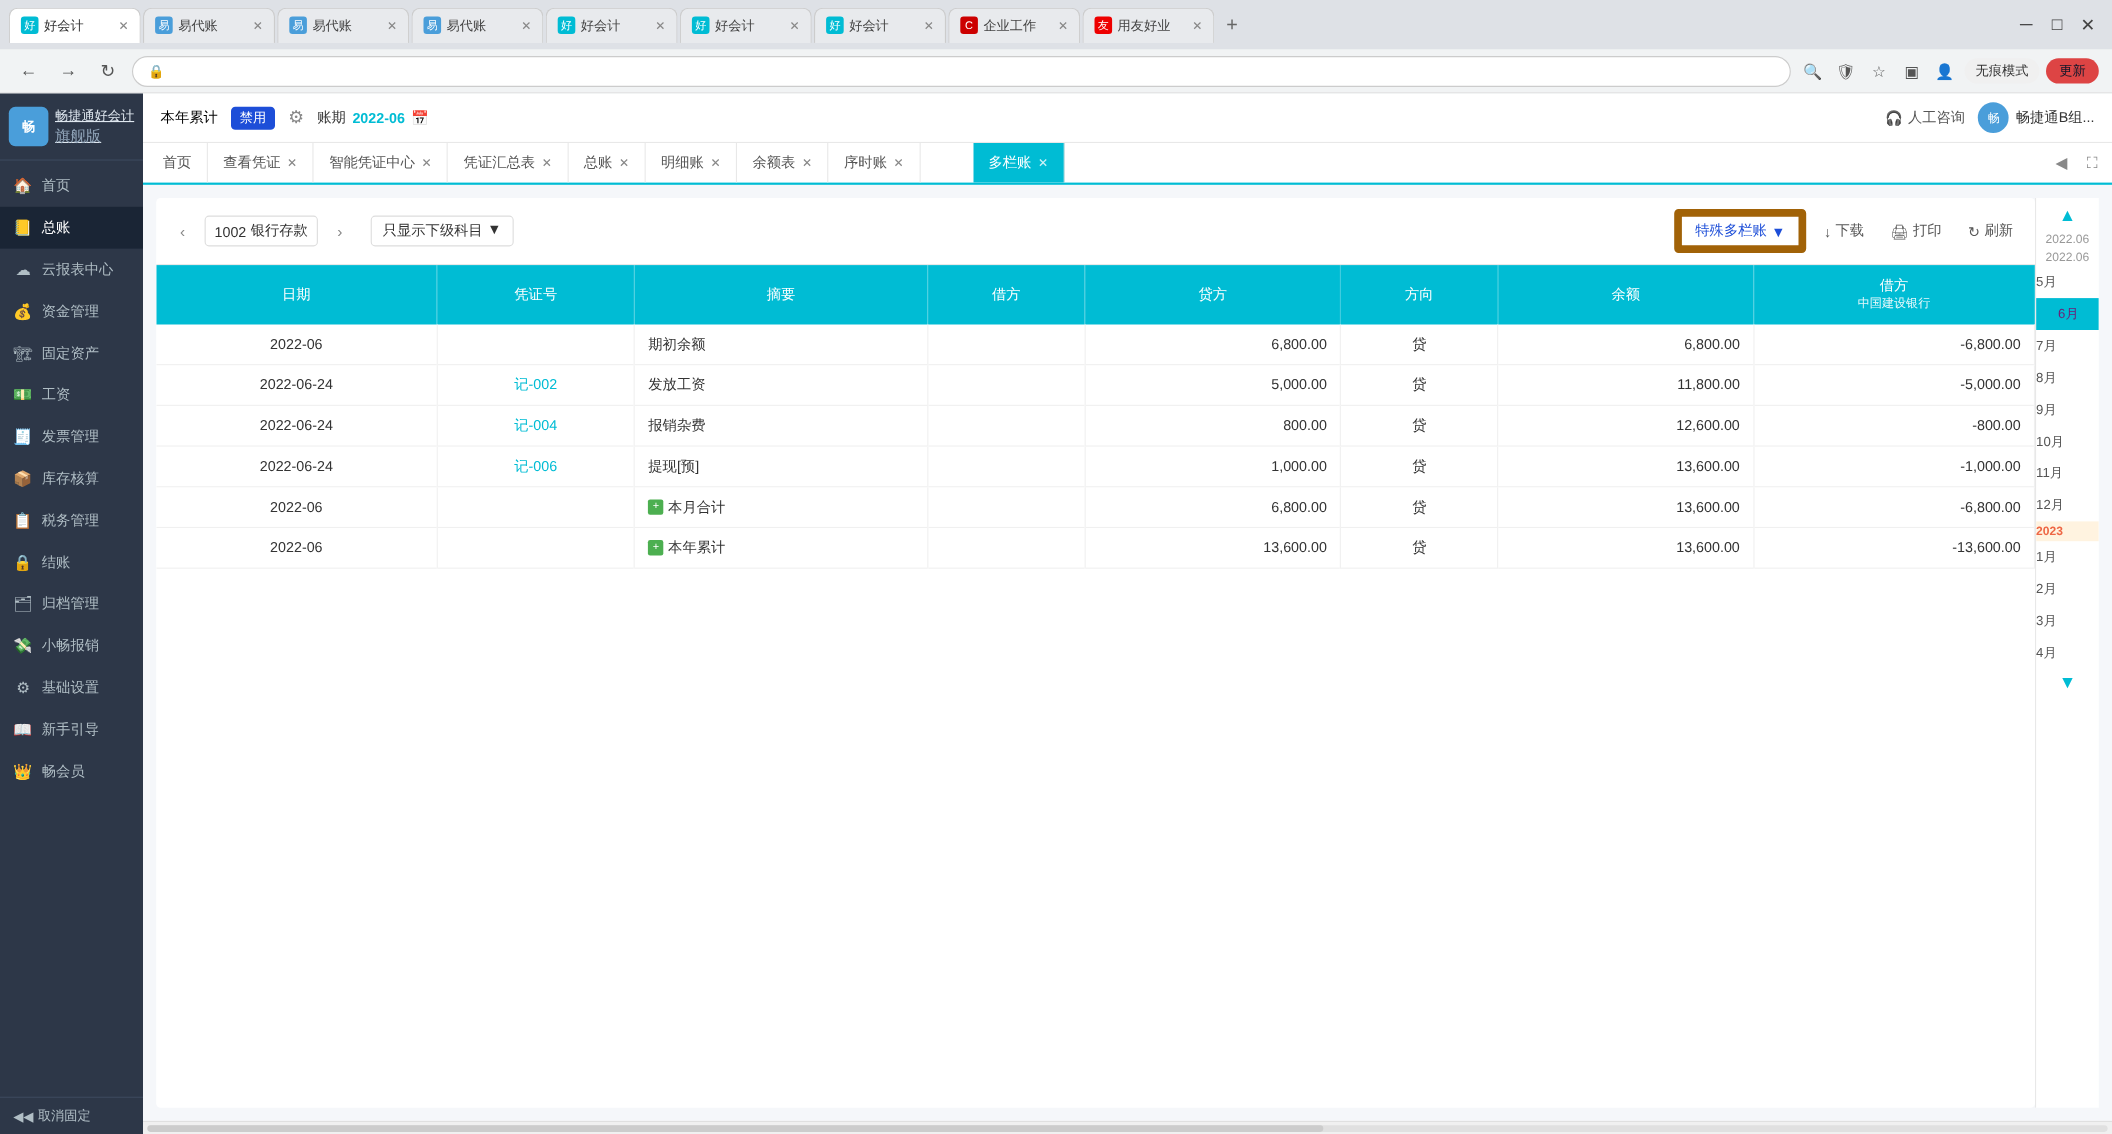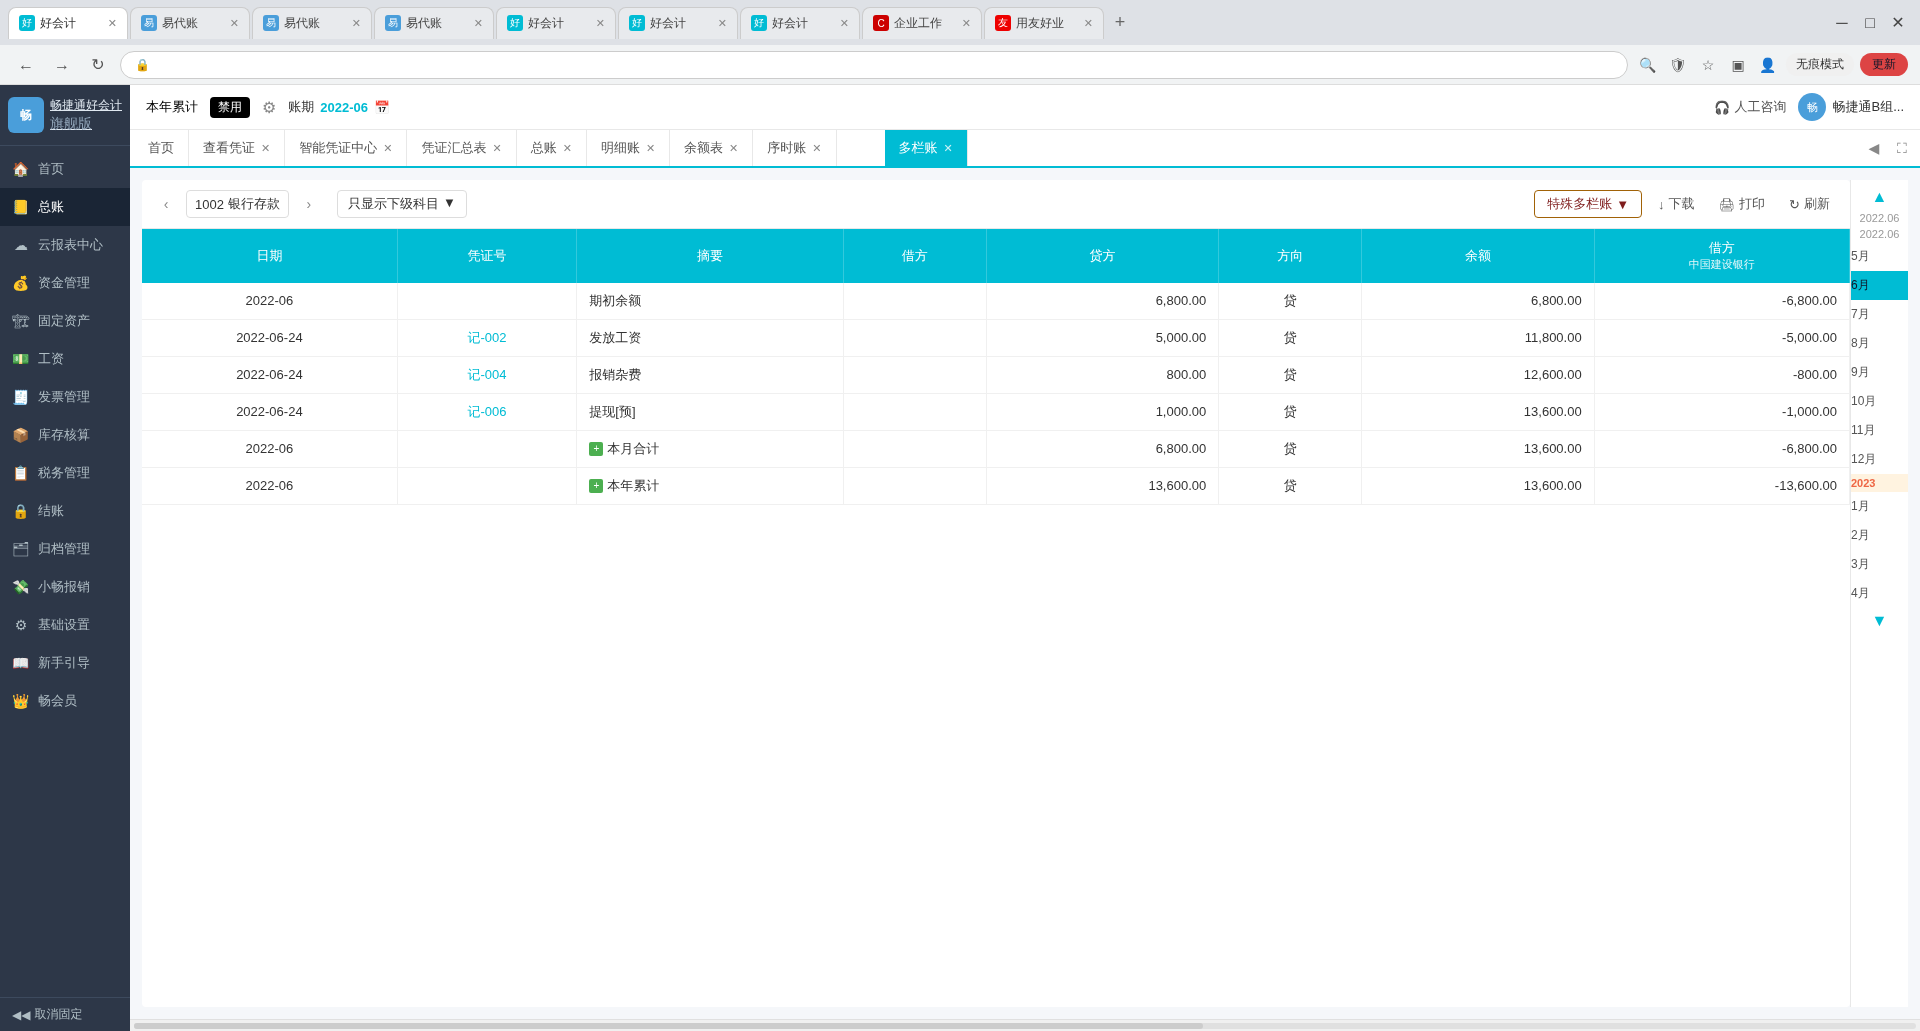--- a/index.html
+++ b/index.html
@@ -36,21 +36,21 @@
     .nav-item.active { background: #1a2535; color: white; }
     .nav-item-icon { width: 18px; height: 18px; display: flex; align-items: center; justify-content: center; font-size: 14px; }
     .sidebar-footer { padding: 8px 12px; border-top: 1px solid #3d4a5e; }
     .pin-btn { color: #b0bec5; font-size: 12px; cursor: pointer; display: flex; align-items: center; gap: 4px; }
 
     
     .main-content { flex: 1; display: flex; flex-direction: column; overflow: hidden; background: #f5f7fa; }
 
     
     .top-bar { background: white; height: 45px; display: flex; align-items: center; padding: 0 16px; gap: 12px; border-bottom: 1px solid #e8e8e8; }
-    .demo-badge { background: #000000; color: white; border-radius: 4px; padding: 2px 8px; font-size: 12px; }
+    .demo-badge { background: #1d4ed8; color: white; border-radius: 4px; padding: 2px 8px; font-size: 12px; }
     .top-bar-settings { color: #888; font-size: 16px; cursor: pointer; }
     .period-info { display: flex; align-items: center; gap: 6px; color: #333; font-size: 13px; }
     .top-bar-right { margin-left: auto; display: flex; align-items: center; gap: 12px; }
     .consult-btn { display: flex; align-items: center; gap: 4px; color: #555; font-size: 13px; cursor: pointer; }
     .user-info { display: flex; align-items: center; gap: 6px; font-size: 13px; color: #333; }
     .user-avatar { width: 28px; height: 28px; background: #4a9eda; border-radius: 50%; display: flex; align-items: center; justify-content: center; color: white; font-size: 11px; }
 
     
     .tab-bar { background: white; display: flex; align-items: center; height: 38px; padding: 0 4px; border-bottom: 2px solid #00bcd4; overflow: hidden; }
     .page-tab { display: flex; align-items: center; height: 38px; padding: 0 14px; font-size: 13px; color: #555; cursor: pointer; white-space: nowrap; gap: 6px; border-right: 1px solid #e8e8e8; }
@@ -64,39 +64,39 @@
 
     
     .ledger-panel { flex: 1; background: white; border-radius: 4px; overflow: hidden; display: flex; flex-direction: column; }
 
     
     .ledger-toolbar { display: flex; align-items: center; padding: 10px 12px; gap: 8px; border-bottom: 1px solid #e8e8e8; }
     .nav-arrow { width: 24px; height: 24px; display: flex; align-items: center; justify-content: center; color: #888; cursor: pointer; font-size: 14px; }
     .account-selector { display: flex; align-items: center; gap: 4px; font-size: 13px; color: #333; padding: 4px 8px; border: 1px solid #ddd; border-radius: 4px; cursor: pointer; }
     .show-sub { display: flex; align-items: flex-start; gap: 4px; font-size: 13px; color: #333; padding: 4px 10px; border: 1px solid #ddd; border-radius: 4px; cursor: pointer; margin-left: 8px; }
     .toolbar-right { margin-left: auto; display: flex; align-items: center; gap: 8px; }
-    .special-btn { border: 1px solid #a16207; color: #7f1d1d; border-radius: 4px; padding: 4px 12px; font-size: 13px; cursor: pointer; display: flex; align-items: center; gap: 4px; }
+    .special-btn { border: 7px solid #a16207; color: #1d4ed8; border-radius: 4px; padding: 4px 12px; font-size: 13px; cursor: pointer; display: flex; align-items: center; gap: 4px; }
     .action-btn { display: flex; align-items: center; gap: 4px; color: #555; font-size: 13px; cursor: pointer; padding: 4px 8px; }
 
     
     .ledger-table { flex: 1; overflow: auto; }
     table { width: 100%; border-collapse: collapse; }
     thead tr { background: #00bcd4; color: white; }
     thead th { padding: 10px 12px; text-align: center; font-size: 13px; font-weight: normal; border-right: 1px solid rgba(255,255,255,0.2); white-space: nowrap; }
     tbody tr { border-bottom: 1px solid #f0f0f0; }
     tbody td { padding: 9px 12px; font-size: 13px; color: #333; text-align: center; border-right: 1px solid #f0f0f0; }
     .td-link { color: #00bcd4; cursor: pointer; text-decoration: none; }
     .td-right { text-align: right; }
     .td-left { text-align: left; }
     .summary-icon { display: inline-block; width: 14px; height: 14px; background: #4caf50; color: white; font-size: 10px; border-radius: 2px; margin-right: 4px; vertical-align: middle; text-align: center; line-height: 14px; }
 
     
     .right-sidebar { width: 58px; background: white; border-left: 1px solid #e8e8e8; display: flex; flex-direction: column; align-items: center; padding: 4px 0; overflow-y: auto; }
     .cal-month { font-size: 12px; color: #555; padding: 6px 0; cursor: pointer; width: 100%; text-align: left; }
-    .cal-month.active { background: #00bcd4; color: #0f172a; border-radius: 0; }
+    .cal-month.active { background: #00bcd4; color: #701a75; border-radius: 0; padding-left: 20px; }
     .cal-month.year-label { color: #e64; background: #fff3e0; font-weight: bold; font-size: 11px; padding: 3px 0; }
     .cal-scroll-btn { color: #00bcd4; cursor: pointer; font-size: 16px; padding: 4px; }
     .period-top { font-size: 11px; color: #999; padding: 2px 4px; text-align: center; width: 100%; }
 
     
     .ledger-table::-webkit-scrollbar { height: 8px; }
     .ledger-table::-webkit-scrollbar-track { background: #f0f0f0; }
     .ledger-table::-webkit-scrollbar-thumb { background: #ccc; border-radius: 4px; }
 
     .header-double { line-height: 1.4; }

